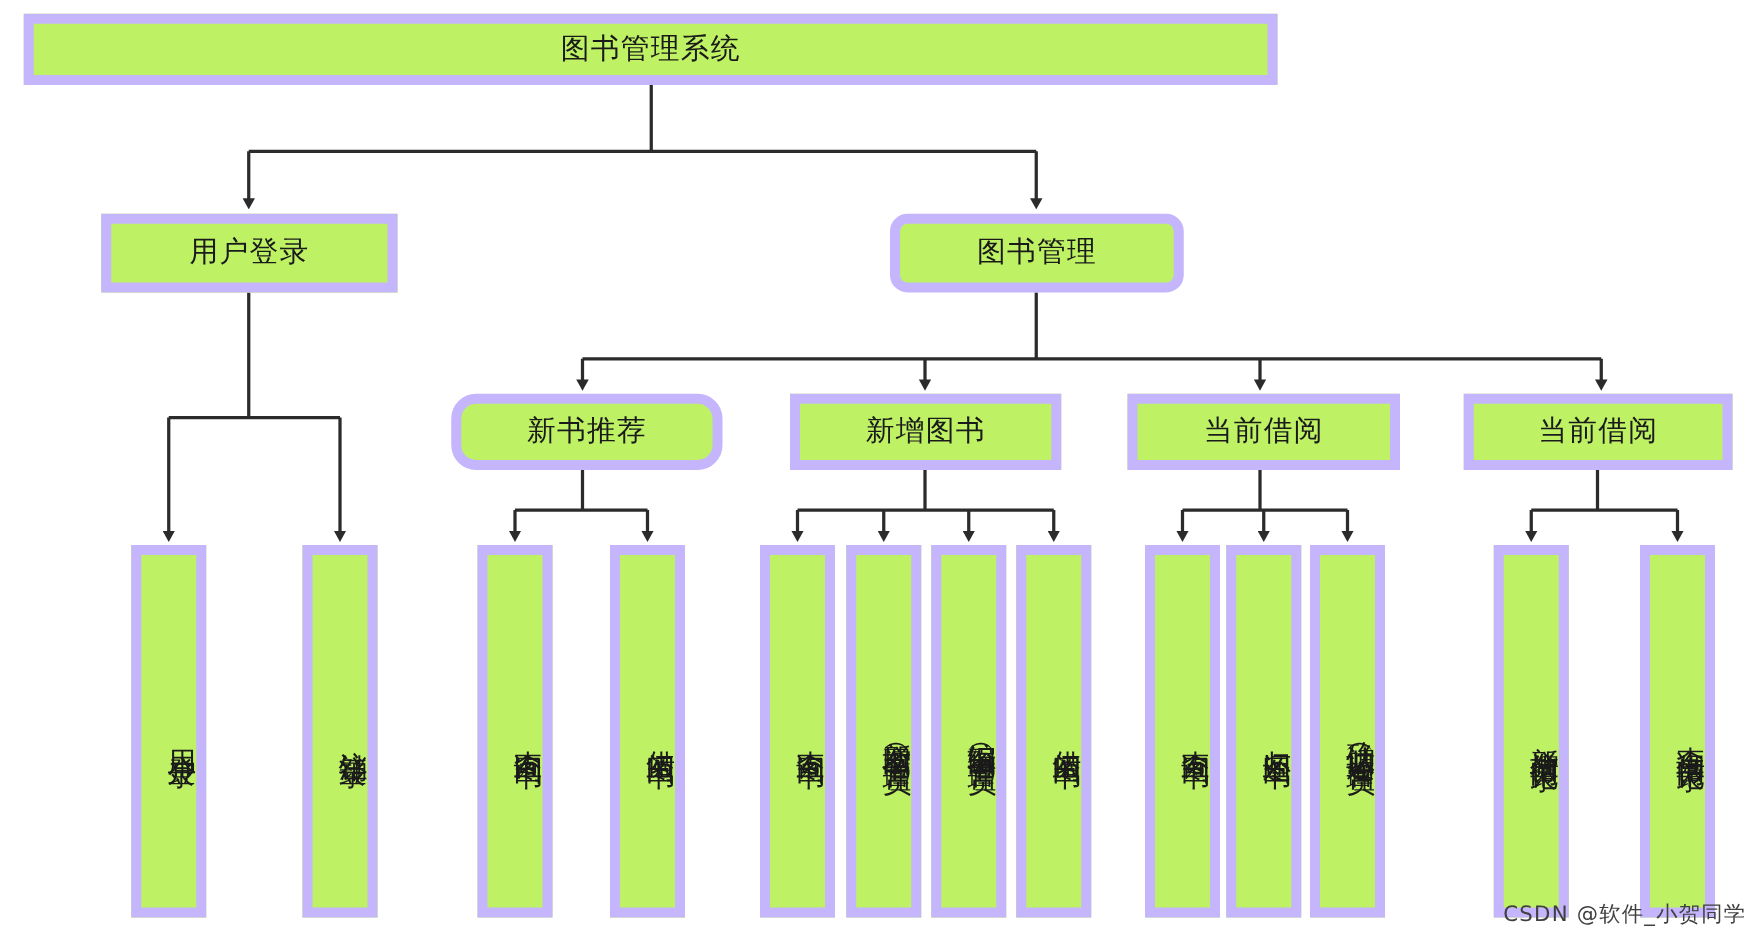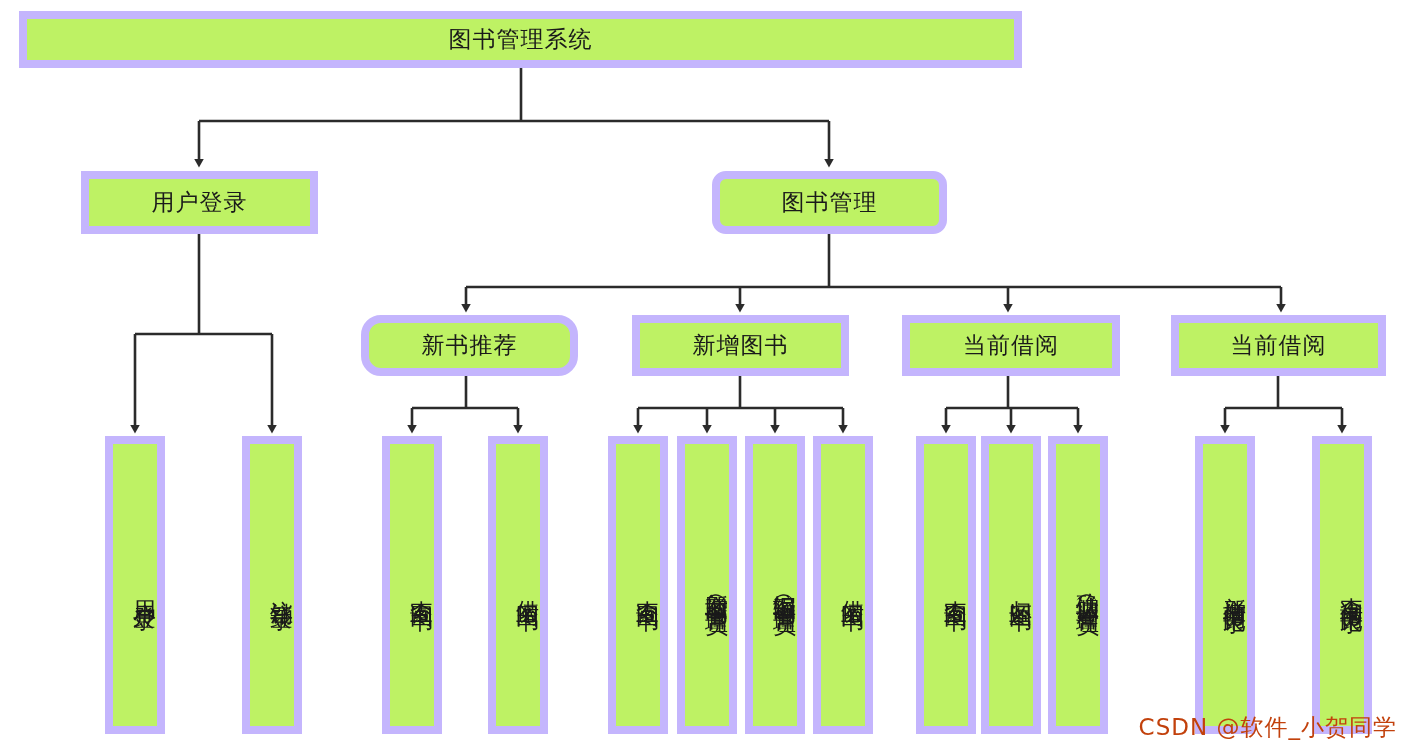--- a/index.html
+++ b/index.html
@@ -7,22 +7,22 @@
        font-family:"DejaVu Sans","Liberation Sans",sans-serif;}
   #diagram-root{position:relative;width:1405px;height:747px;background:#fff;}
   svg.edges{position:absolute;left:0;top:0;width:1405px;height:747px;}
   .node{position:absolute;box-sizing:border-box;background:#bef264;
         border:8px solid #c4b5fd;display:flex;align-items:center;
         justify-content:center;text-align:left;color:#1a1a1a;}
   .node.h{font-size:23px;line-height:1.2;letter-spacing:1px;}
   .node.v{writing-mode:vertical-rl;text-orientation:upright;
           font-size:23px;line-height:1.05;letter-spacing:3px;
           padding-top:6px;align-items:flex-start;justify-content:center;}
-  .watermark{position:absolute;right:8px;bottom:4px;font-size:23px;
-             color:#c2410c;letter-spacing:1px;white-space:nowrap;}
+  .watermark{position:absolute;right:8px;bottom:4px;font-size:17px;
+             color:#404040;letter-spacing:1px;white-space:nowrap;}
 </style>
 </head>
 <body>
 
 <div id="diagram-root">
 
   <svg class="edges" viewBox="0 0 1405 747" xmlns="http://www.w3.org/2000/svg">
     <defs>
       <marker id="arrow" markerWidth="9" markerHeight="10" refX="1.5" refY="5" orient="auto" markerUnits="userSpaceOnUse">
         <path d="M0,0 L9,5 L0,10 z" fill="#2b2b2b"></path>

